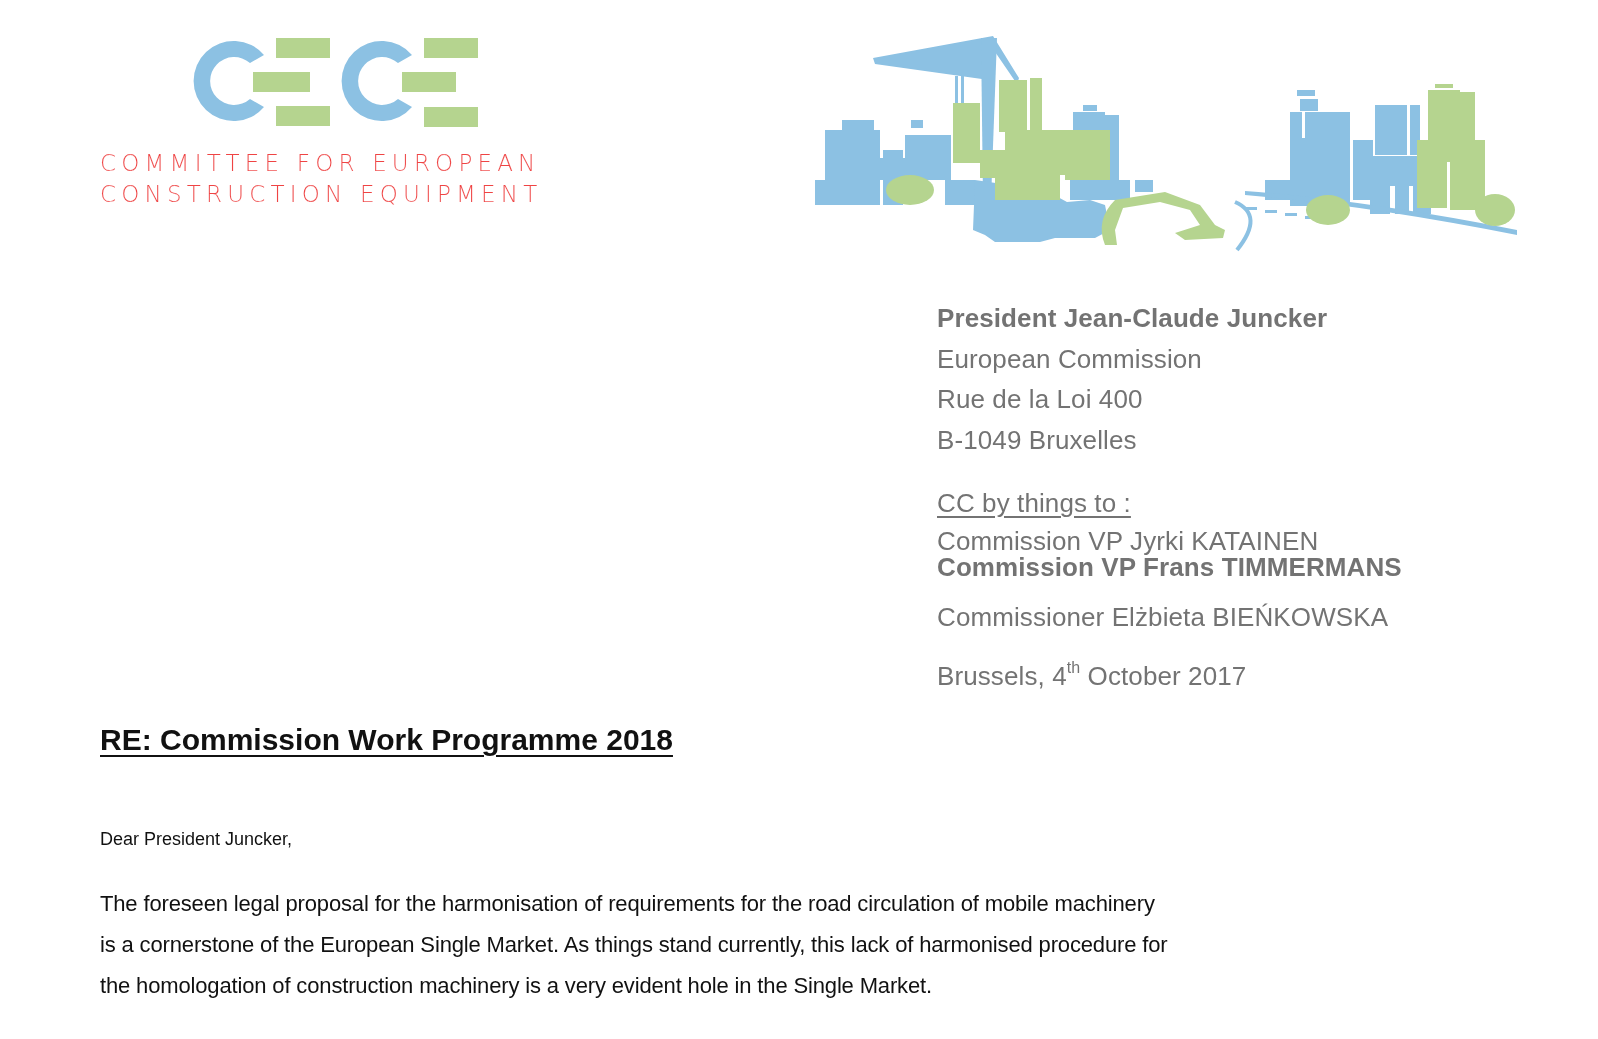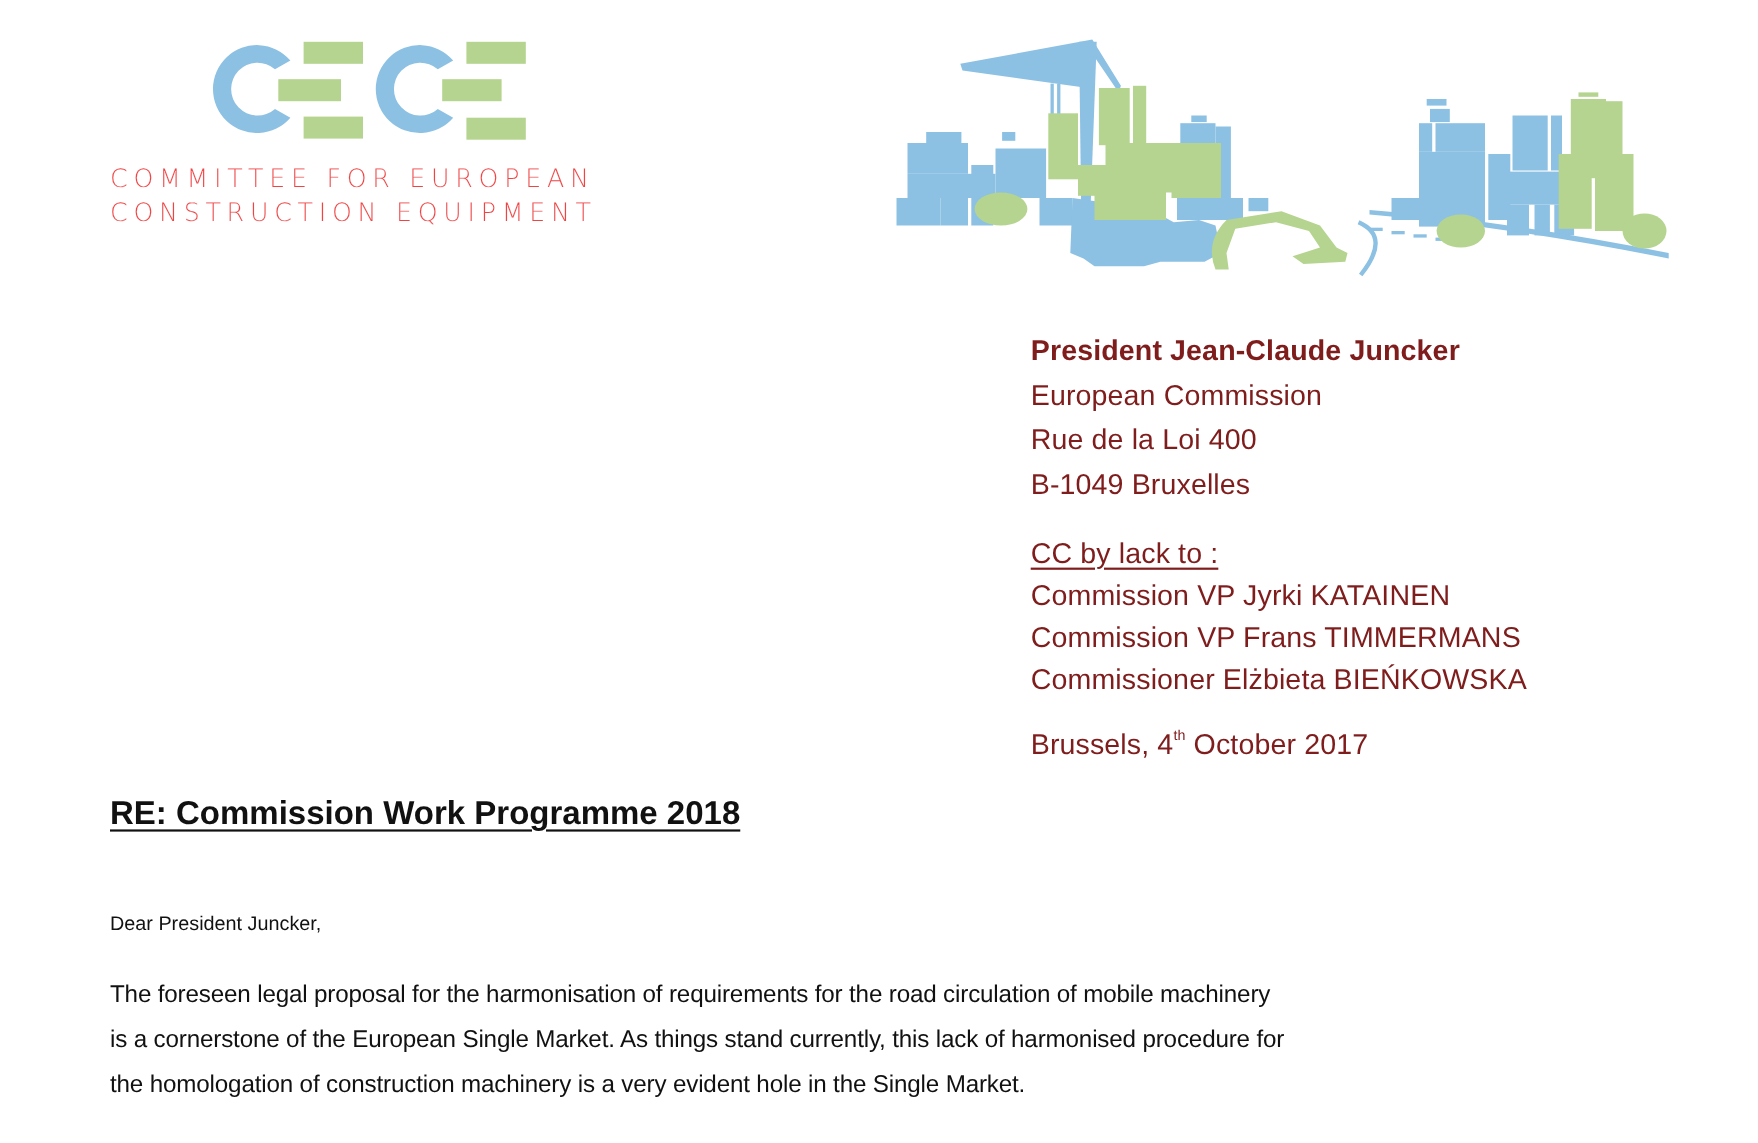--- a/index.html
+++ b/index.html
@@ -21,26 +21,26 @@
     }
     #org-line-1 { top: 152px; }
     #org-line-2 { top: 183px; }
 
     
     #skyline { left: 805px; top: 30px; width: 720px; height: 230px; }
 
     
     .addr {
       position: absolute; left: 937px; font-size: 26px; line-height: 1;
-      white-space: nowrap; color: #7f1d1d;
+      white-space: nowrap; color: #737373;
       letter-spacing: 0.1px;
     }
     .bold { font-weight: bold; }
     .ul { text-decoration: underline; text-underline-offset: 4px; text-decoration-thickness: 2px; }
-    sup.ord { font-size: 13px; vertical-align: 0; position: relative; top: -12px; }
+    sup.ord { font-size: 16px; vertical-align: 0; position: relative; top: -12px; }
 
     
     #subject {
       position: absolute; left: 100px; top: 725px; font-size: 30px; font-weight: bold;
       text-decoration: underline; text-underline-offset: 5px; text-decoration-thickness: 2px;
       white-space: nowrap; line-height: 1;
     }
     #salutation { position: absolute; left: 100px; top: 830px; font-size: 18px; line-height: 1; white-space: nowrap; }
     .body-line {
       position: absolute; left: 100px; font-size: 22px; line-height: 1; white-space: nowrap;
@@ -141,23 +141,23 @@
     <ellipse cx="523" cy="180" rx="22" ry="15"></ellipse>
     <ellipse cx="690" cy="180" rx="20" ry="16"></ellipse>
   </g>
 </svg>
 
 <div class="addr bold" style="top:305px;">President Jean-Claude Juncker</div>
 <div class="addr" style="top:346px;">European Commission</div>
 <div class="addr" style="top:386px;">Rue de la Loi 400</div>
 <div class="addr" style="top:427px;">B-1049 Bruxelles</div>
 
-<div class="addr ul" style="top:490px;">CC by lack to :</div>
+<div class="addr ul" style="top:490px;">CC by things to :</div>
 <div class="addr" style="top:528px;">Commission VP Jyrki KATAINEN</div>
-<div class="addr" style="top:566px;">Commission VP Frans TIMMERMANS</div>
+<div class="addr" style="top:554px;font-weight:bold;">Commission VP Frans TIMMERMANS</div>
 <div class="addr" style="top:604px;">Commissioner Elżbieta BIEŃKOWSKA</div>
 
 <div class="addr" style="top:663px;"><span>Brussels, 4</span><sup class="ord">th</sup><span> October 2017</span></div>
 
 <div id="subject">RE: Commission Work Programme 2018</div>
 
 <div id="salutation">Dear President Juncker,</div>
 
 <div id="body-line-1" class="body-line">The foreseen legal proposal for the harmonisation of requirements for the road circulation of mobile machinery</div>
 <div id="body-line-2" class="body-line">is a cornerstone of the European Single Market. As things stand currently, this lack of harmonised procedure for</div>

